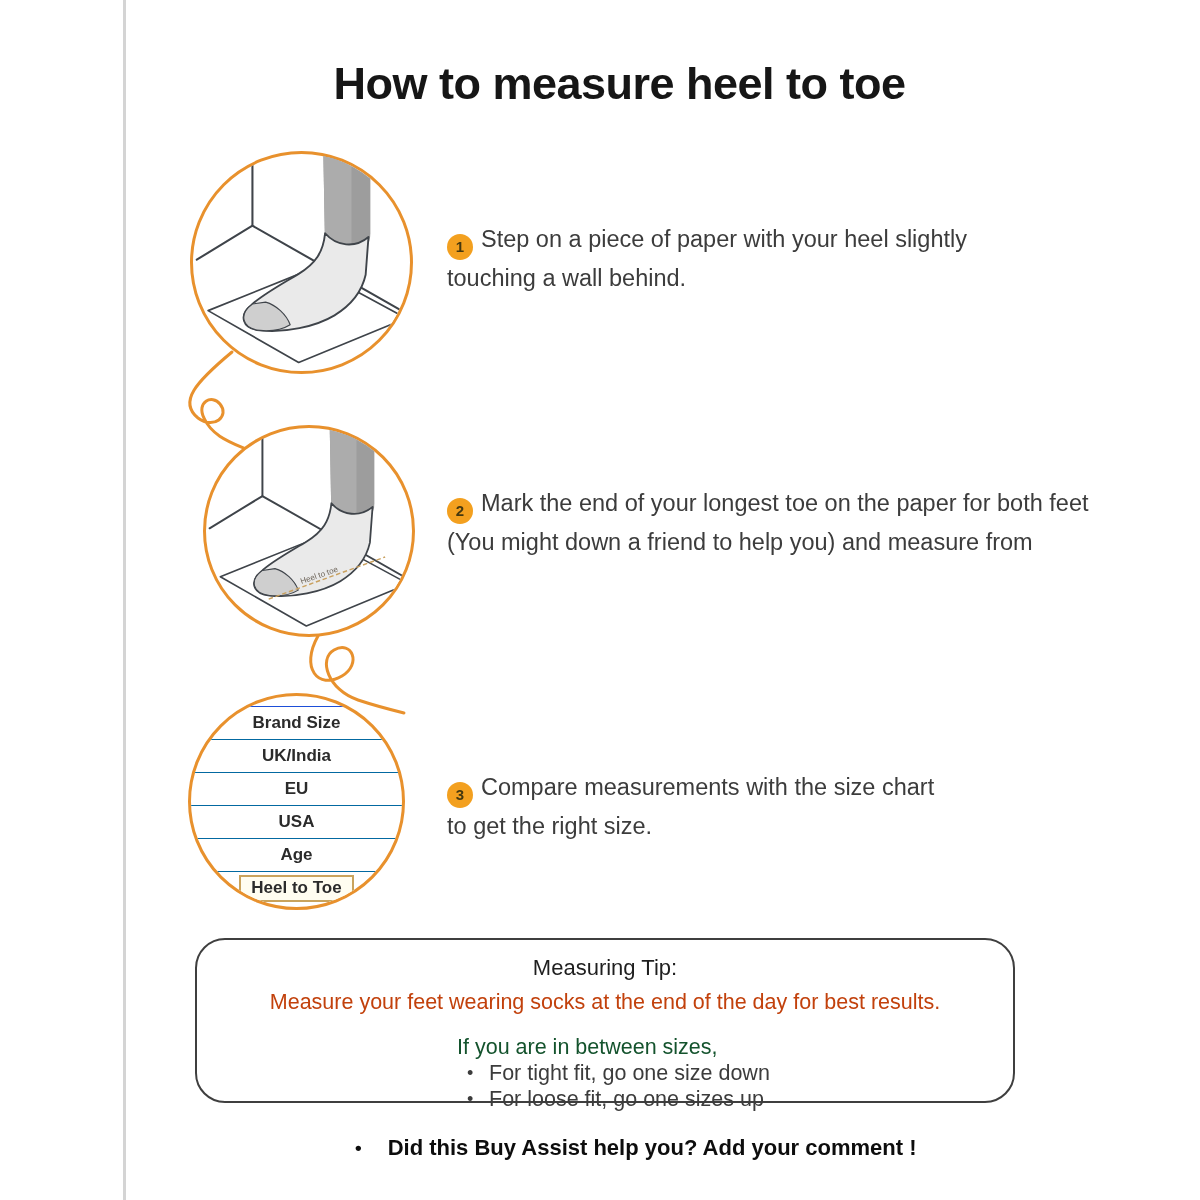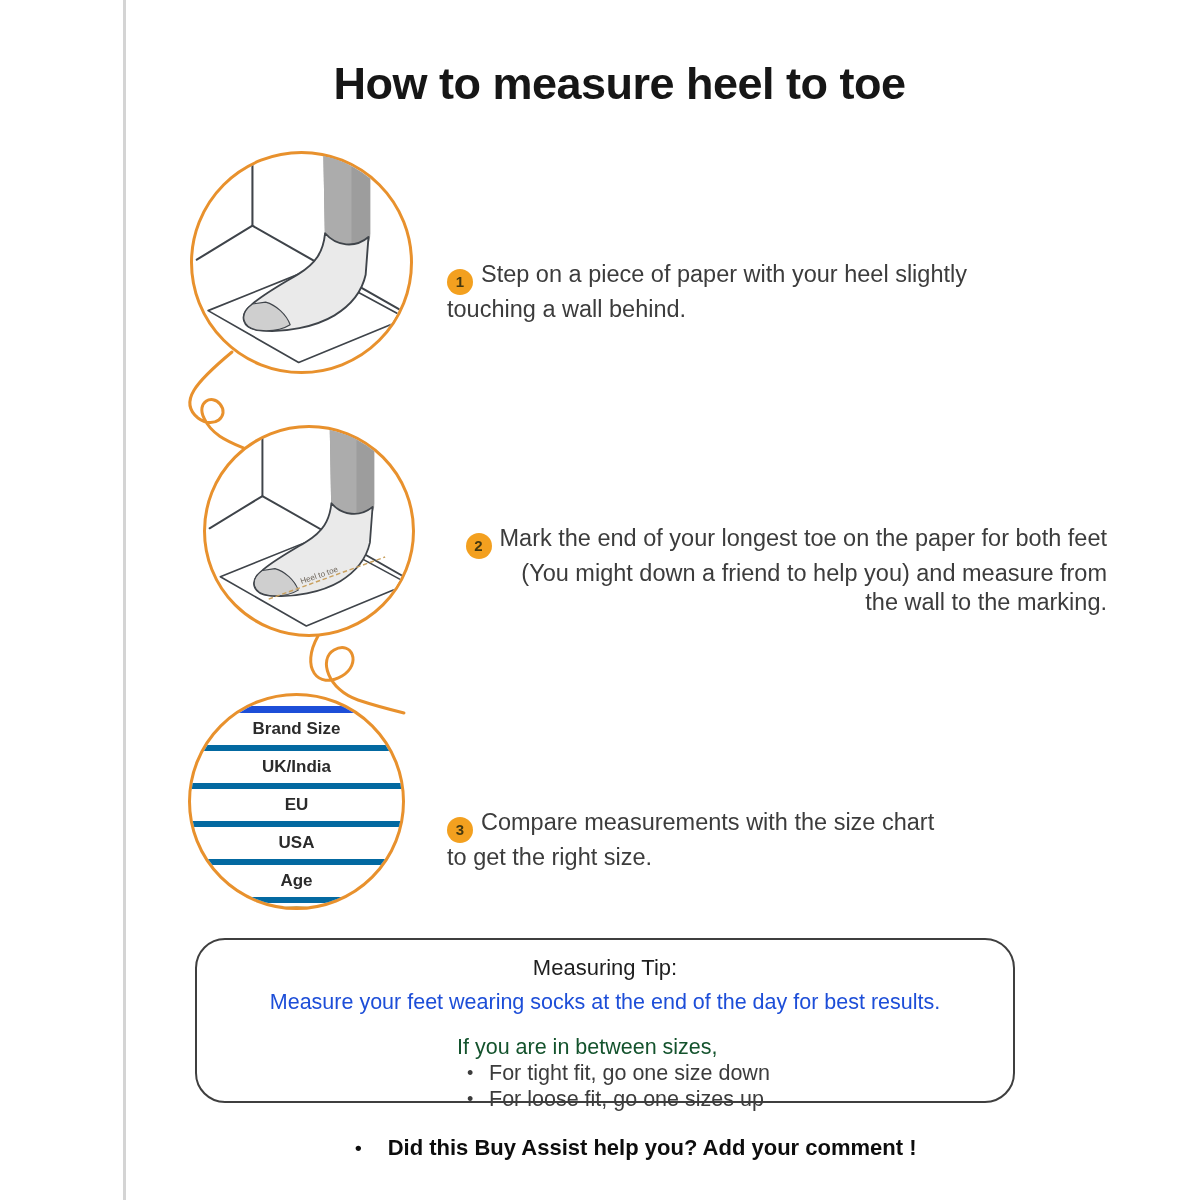--- a/index.html
+++ b/index.html
@@ -20,49 +20,49 @@
     background:#ffffff; overflow:hidden; box-sizing:border-box;
   }
   #circle1 { left:190px; top:151px; width:223px; height:223px; }
   #circle2 { left:203px; top:425px; width:212px; height:212px; }
   #circle3 { left:188px; top:693px; width:217px; height:217px; }
   .scene { display:block; width:100%; height:100%; }
 
   .connector-layer { position:absolute; left:0; top:0; width:1200px; height:1200px; pointer-events:none; }
 
   
-  .step { position:absolute; font-size:23.5px; line-height:29px; color:#3c3c3c;margin-top:39px; }
+  .step { position:absolute; font-size:23.5px; line-height:37px; color:#3c3c3c; }
   #step1 { left:447px; top:221px; width:620px; }
-  #step2 { left:447px; top:485px; width:660px;text-align:right; }
+  #step2 { left:447px; top:485px; width:660px; }
   #step3 { left:447px; top:769px; width:620px; }
   .badge {
     display:inline-flex; align-items:center; justify-content:center;
     width:26px; height:26px; border-radius:50%; background:#F3A01F;
     color:#45380f; font-weight:700; font-size:15px; margin-right:8px; vertical-align:-5px;
   }
 
   
   .chart-rows { position:absolute; left:0; top:10px; width:100%; }
   .chart-row {
     height:32px; display:flex; align-items:center; justify-content:center;
-    border-top:6px solid #0369a1; font-size:17px; font-weight:700; color:#2b2b2b;
+    border-top:1px solid #0369a1; font-size:17px; font-weight:700; color:#2b2b2b;
   }
-  .chart-row.first { border-top:7px solid #1d4ed8; }
+  .chart-row.first { border-top:1px solid #1d4ed8; }
   .heel-box {
     display:inline-block; border:2px solid #C9A35C; background:#FFFDF0;
     padding:1px 10px 2px 10px; font-weight:700; color:#2b2b2b;
   }
 
   
   .tip-box {
     position:absolute; left:195px; top:938px; width:820px; height:165px;
     border:2px solid #3f3f3f; border-radius:30px; box-sizing:border-box; background:#ffffff;
   }
   .tip-title { text-align:center; margin-top:15px; font-size:22px; font-weight:400; color:#1f1f1f; }
-  .tip-line1 { text-align:center; margin-top:9px; font-size:21.5px; color:#1d4ed8; }
+  .tip-line1 { text-align:center; margin-top:9px; font-size:21.5px; color:#c2410c; }
   .tip-line2 { margin:20px 0 0 260px; font-size:21.5px; color:#14532d; }
   .tip-bullet-row { margin-left:270px; font-size:21.5px; color:#3c3c3c; line-height:26px; display:flex; }
   .tip-bullet-char { width:22px; font-size:18px; }
 
   .footer {
     position:absolute; left:355px; top:1135px; display:flex; align-items:center; gap:26px;
     font-size:22px; font-weight:700; color:#0d0d0d;
   }
   .footer-bullet { font-size:19px; }
 
@@ -140,21 +140,20 @@
       <span class="badge">1</span><span>Step on a piece of paper with your heel slightly</span>
     </div>
     <div>touching a wall behind.</div>
   </div>
 
   <div class="step" id="step2">
     <div>
       <span class="badge">2</span><span>Mark the end of your longest toe on the paper for both feet</span>
     </div>
     <div>(You might down a friend to help you) and measure from</div>
-    <div>the wall to the marking.</div>
   </div>
 
   <div class="step" id="step3">
     <div>
       <span class="badge">3</span><span>Compare measurements with the size chart</span>
     </div>
     <div>to get the right size.</div>
   </div>
 
   <div class="tip-box">

